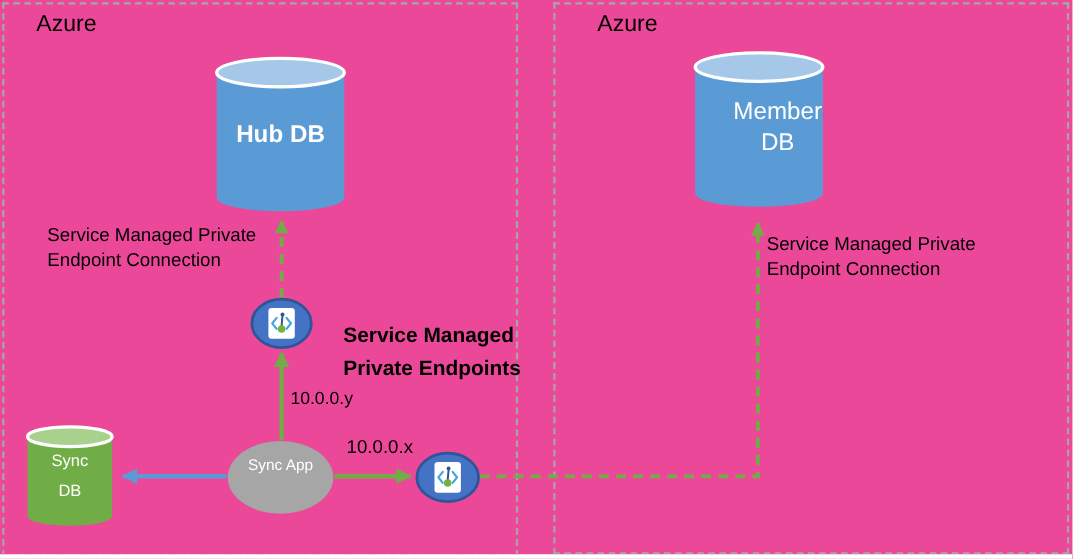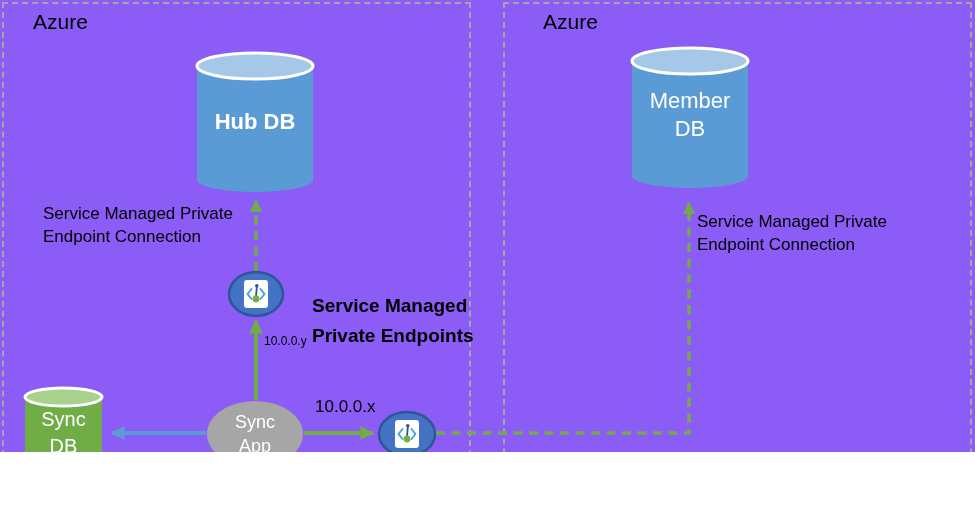--- a/index.html
+++ b/index.html
@@ -7,22 +7,22 @@
     --db-green:#70AD47; --db-green-top:#A9D18E;
     --app-gray:#A6A6A6;
     --endpoint-fill:#4472C4; --endpoint-border:#2F5597;
     --arrow-green:#70AD47; --arrow-blue:#5B9BD5;
     --box-border:#A6A6A6;
     --icon-chevron:#41A5DC; --icon-stem:#2F5597; --icon-dot:#76B043;
     --text:#000000;
   }
   html,body{margin:0;padding:0;background:#fff;}
   .canvas{
-    position:relative; width:975px; height:452px; overflow:hidden;
-    background:#8b5cf6; font-family:"Liberation Sans", sans-serif;
+    position:relative; width:975px; height:504px; overflow:hidden;
+    background:#ec4899; font-family:"Liberation Sans", sans-serif;
   }
   .azure-box{
     position:absolute; border:2px dashed var(--box-border);
     box-sizing:border-box; background:transparent;
   }
   .azure-box.left{ left:2px; top:2px; width:469px; height:504px; }
   .azure-box.right{ left:503px; top:2px; width:469px; height:502px; }
   svg.wires{ position:absolute; left:0; top:0; width:975px; height:508px; }
 
   
@@ -42,27 +42,27 @@
   .pe-stem{ stroke:var(--icon-stem); stroke-width:1.8; stroke-linecap:round; }
   .pe-dot-top{ fill:var(--icon-stem); }
   .pe-dot{ fill:var(--icon-dot); }
 
   
   .label{ position:absolute; color:var(--text); white-space:normal; }
   .node-label{ color:#fff; text-align:center; }
   .azure-l{ left:33px; top:10px; font-size:21px; }
   .azure-r{ left:543px; top:10px; font-size:21px; }
   .hub{ left:197px; top:109px; width:116px; font-size:22px; line-height:26px;font-weight:bold; }
-  .member{ left:640px; top:87px; width:100px; font-size:22px; line-height:28px; }
-  .syncdb{ left:36px; top:406px; width:55px; font-size:20px; line-height:27px; }
-  .syncapp{ left:225px; top:410px; width:60px; font-size:18px; line-height:24px; }
+  .member{ left:657px; top:87px; width:100px; font-size:22px; line-height:28px; }
+  .syncdb{ left:36px; top:406px; width:55px; font-size:15px; line-height:27px; }
+  .syncapp{ left:225px; top:410px; width:60px; font-size:14px; line-height:24px; }
   .conn-l{ left:43px; top:202px; width:215px; font-size:17px; line-height:23px; }
   .conn-r{ left:697px; top:210px; width:215px; font-size:17px; line-height:23px; }
   .ep-title{ left:296px; top:291px; width:178px; font-size:19px; font-weight:bold; line-height:30px;margin-left:16px; }
-  .ip-y{ left:264px; top:334px; font-size:12px; }
+  .ip-y{ left:264px; top:354px; font-size:16px; }
   .ip-x{ left:315px; top:397px; font-size:17px; }
 </style>
 </head>
 <body>
 
 <div class="canvas">
 
   <div class="azure-box left"></div>
   <div class="azure-box right"></div>
 

